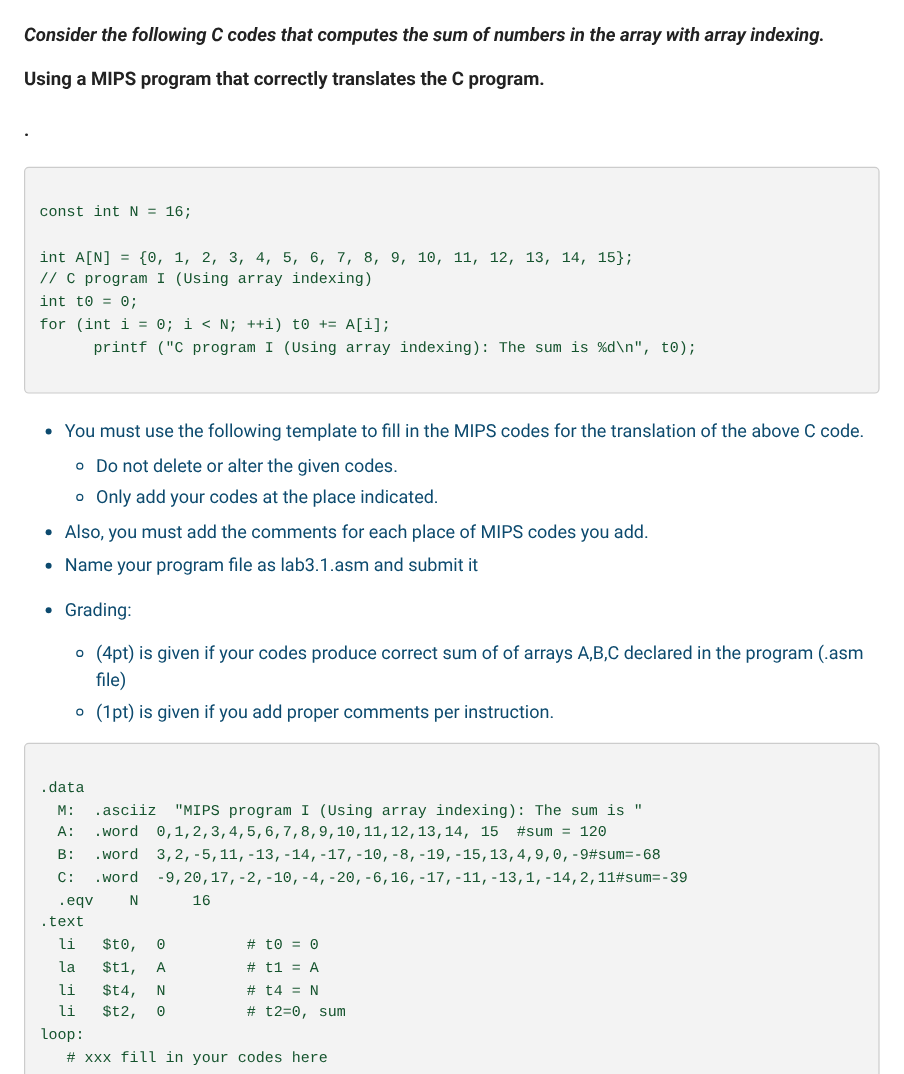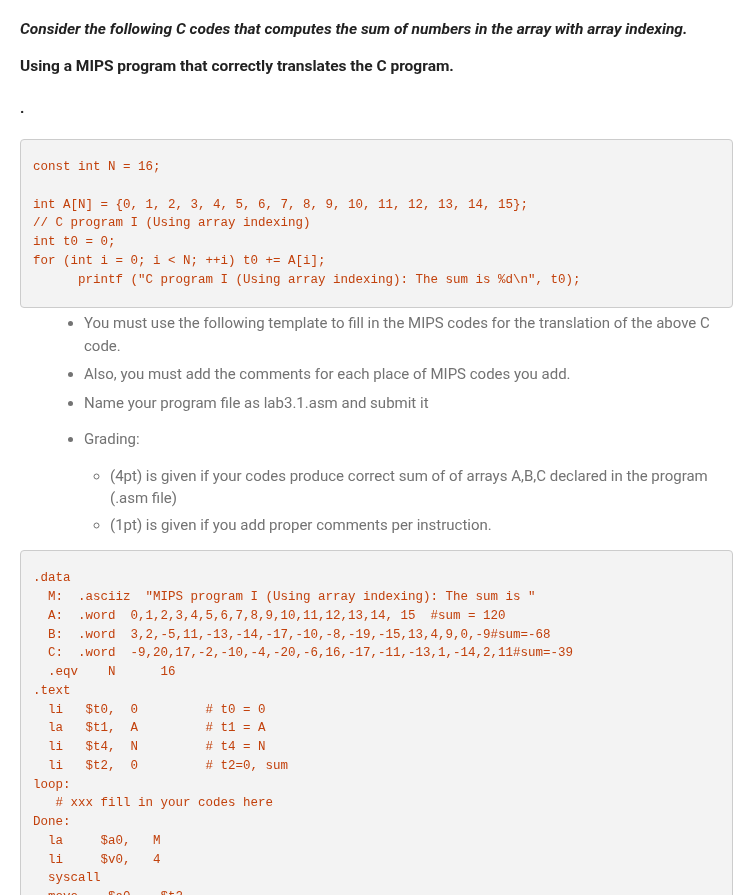--- a/index.html
+++ b/index.html
@@ -28,38 +28,37 @@
       margin-bottom: 18px;
     }
     .dot {
       font-weight: 700;
       margin-bottom: 20px;
     }
     .code-box {
       background: #f3f3f3;
       border: 1px solid #ccc;
       border-radius: 4px;
-      padding: 18px 12px;
+      padding: 28px 12px;
       font-family: "Consolas", "Menlo", "Courier New", monospace;
       font-size: 12.5px;
       line-height: 1.5;
       white-space: pre;
-      color: #c2410c;
-      margin-bottom: 4px;
+      color: #14532d;
+      margin-bottom: 20px;
       overflow-x: auto;
     }
     ul.top {
       list-style: disc;
       padding-left: 34px;
       margin-bottom: 14px;
     }
     ul.top > li {
       margin-bottom: 6px;
-      color: #737373;
-      margin-left: 30px;
+      color: #0c4a6e;
     }
     ul.sub {
       list-style: circle;
       padding-left: 26px;
       margin-top: 6px;
     }
     ul.sub > li {
       margin-bottom: 4px;
     }
     ul.sub2 {
@@ -85,20 +84,24 @@
 
 int A[N] = {0, 1, 2, 3, 4, 5, 6, 7, 8, 9, 10, 11, 12, 13, 14, 15};
 // C program I (Using array indexing)
 int t0 = 0;
 for (int i = 0; i &lt; N; ++i) t0 += A[i];
       printf ("C program I (Using array indexing): The sum is %d\n", t0);</div>
 
 <ul class="top">
   <li>
     <span>You must use the following template to fill in the MIPS codes for the translation of the above C code.</span>
+    <ul class="sub">
+      <li>Do not delete or alter the given codes.</li>
+      <li>Only add your codes at the place indicated.</li>
+    </ul>
   </li>
   <li>Also, you must add the comments for each place of MIPS codes you add.</li>
   <li>Name your program file as lab3.1.asm and submit it</li>
 </ul>
 
 <ul class="top">
   <li>
     <span>Grading:</span>
     <div class="spacer"></div>
     <ul class="sub">

